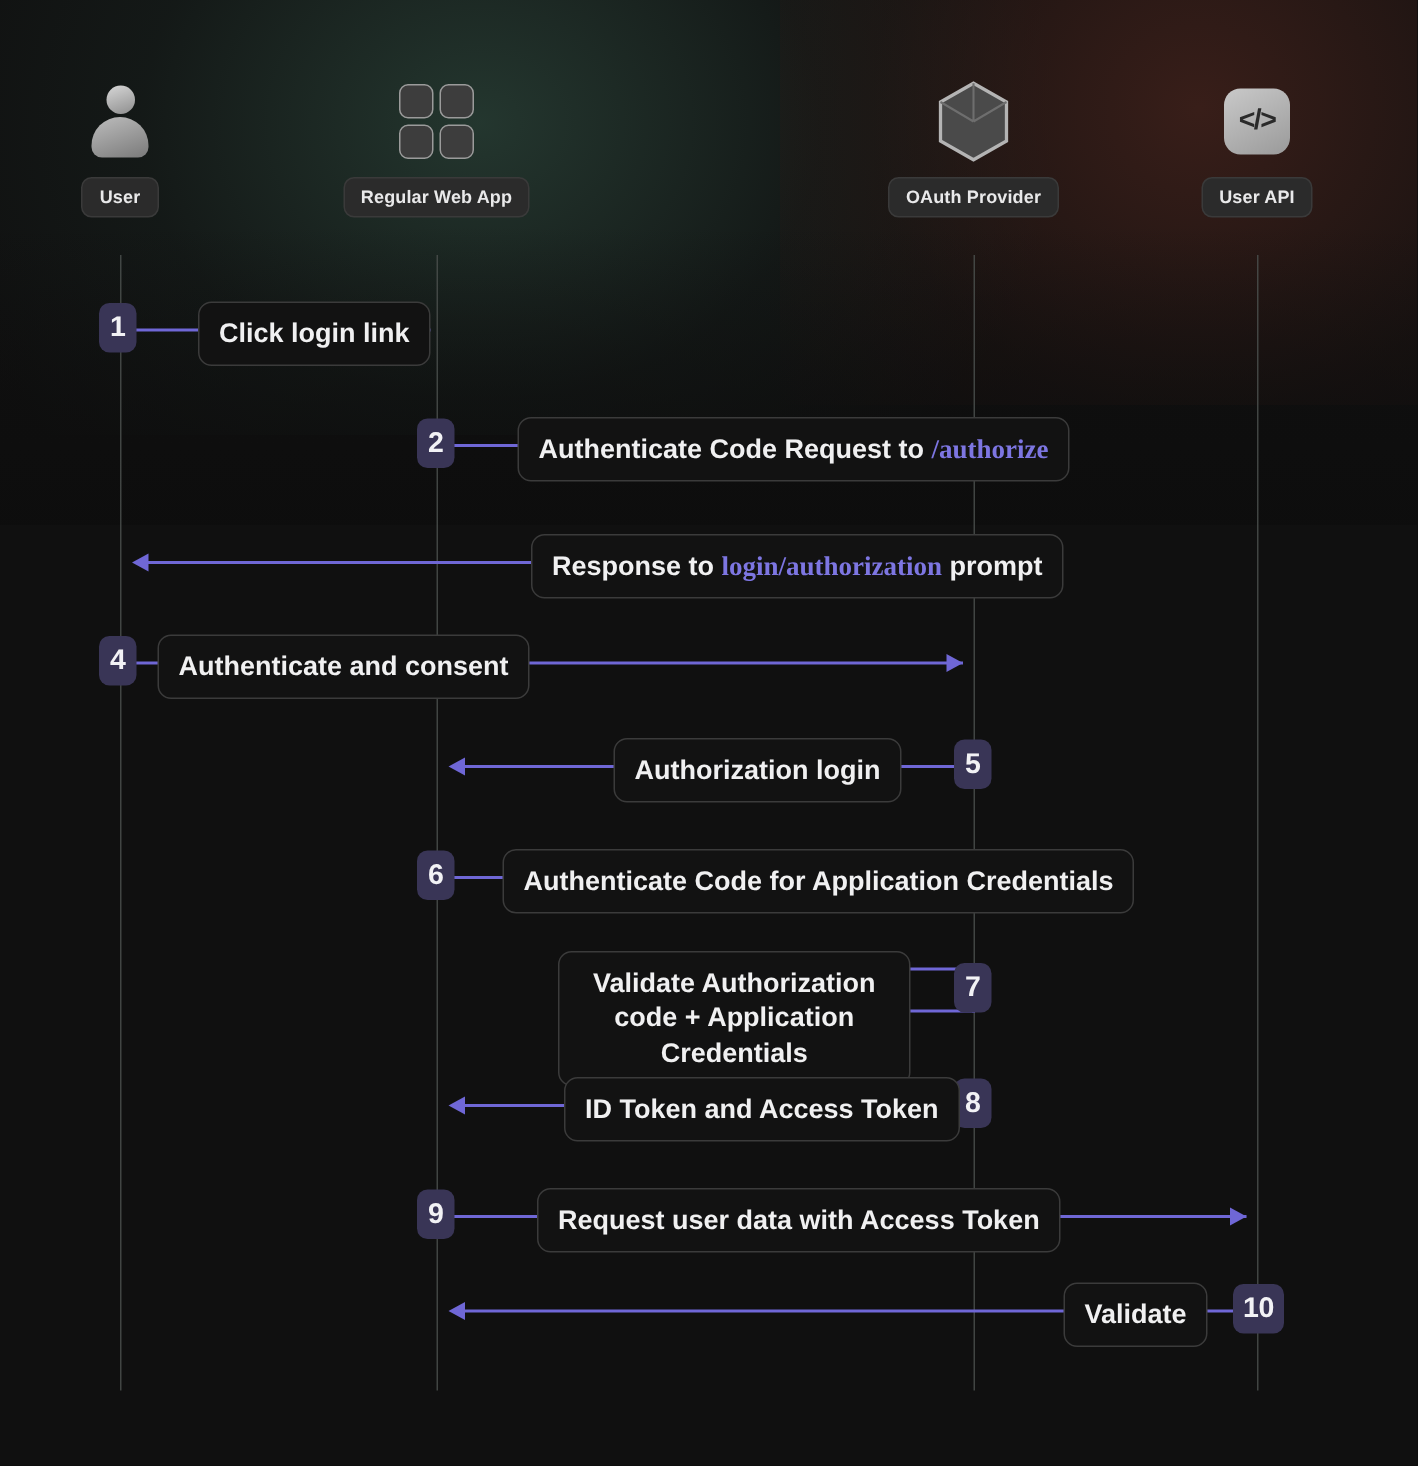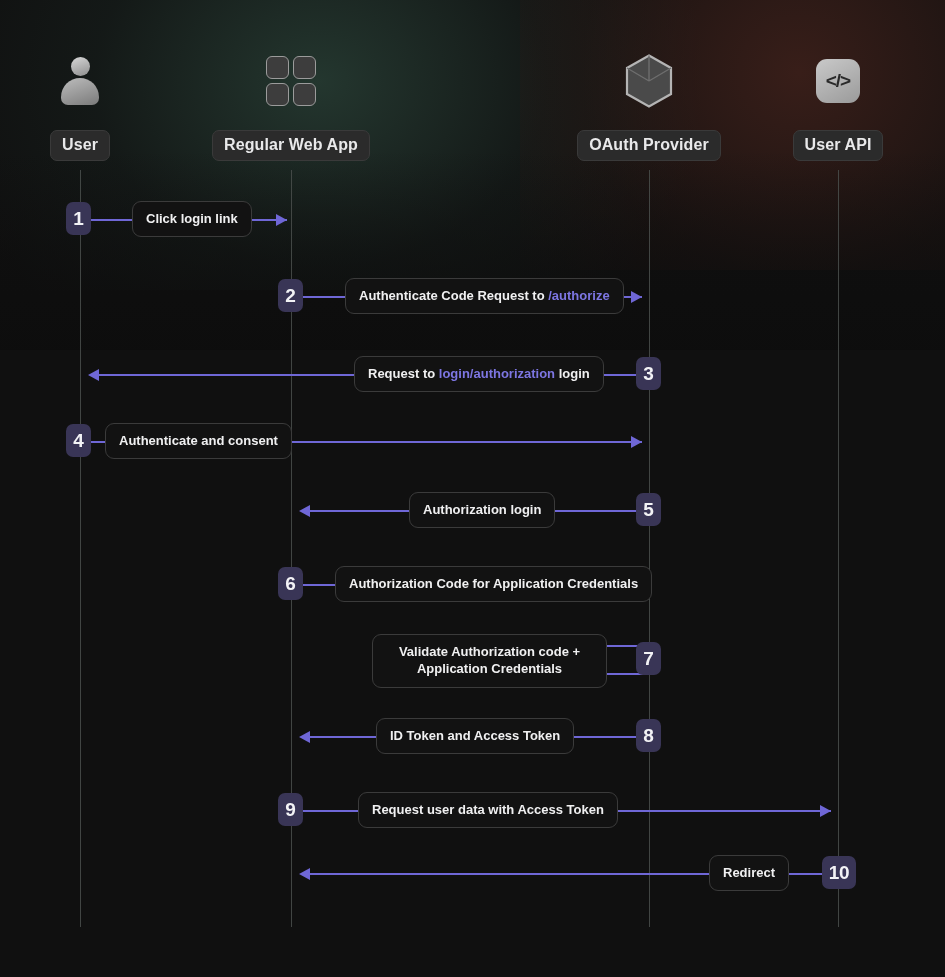--- a/index.html
+++ b/index.html
@@ -51,26 +51,25 @@
     align-items: center;
     justify-content: center;
     margin-bottom: 8px;
   }
   .actor-pill {
     display: inline-block;
     background: #2b2b2b;
     border: 1px solid #3a3a3a;
     border-radius: 7px;
     color: #e9e9ea;
-    font-size: 16px;
+    font-size: 12px;
     font-weight: bold;
     letter-spacing: .1px;
     padding: 5px 11px 6px;
     white-space: nowrap;
-    margin-top: 12px;
   }
 
   
   .ico-user { position: relative; width: 40px; height: 48px; }
   .ico-user .head {
     position: absolute; left: 11px; top: 0;
     width: 19px; height: 19px; border-radius: 50%;
     background: linear-gradient(160deg, #d7d7d7, #8e8e8e);
   }
   .ico-user .body {
@@ -149,30 +148,30 @@
     letter-spacing: -.3px;
   }
   .badge.wide { width: 34px; }
 
   .box {
     position: absolute;
     background: #121212;
     border: 1px solid #3b3b3b;
     border-radius: 9px;
     color: #f0f0f1;
-    font-size: 13px;
+    font-size: 18px;
     font-weight: bold;
     padding: 9px 13px;
     line-height: 1.25;
     white-space: nowrap;
     box-sizing: border-box;
     text-align: center;
   }
   .box.two-line { white-space: normal; line-height: 1.3; }
-  .accent { color: #7d76e2; }
+  .accent { color: #7d76e2; font-family: Liberation Serif, serif; }
 
   
   .loop { position: absolute; }
   .loop .seg { position: absolute; background: #6f67d6; }
 </style>
 </head>
 <body>
 
 <div id="stage">
 
@@ -242,21 +241,21 @@
     <div class="box" style="left:345px; top:-18px">
       <span>Authenticate Code Request to </span><span class="accent">/authorize</span>
     </div>
   </div>
 
   <div class="msg" style="top:374px">
     <div class="line" style="left:92px; width:558px"></div>
     <div class="head-l" style="left:88px"></div>
     <div class="badge" style="left:636px">3</div>
     <div class="box" style="left:354px; top:-18px">
-      <span>Request to </span><span class="accent">login/authorization</span><span> login</span>
+      <span>Response to </span><span class="accent">login/authorization</span><span> prompt</span>
     </div>
   </div>
 
   <div class="msg" style="top:441px">
     <div class="line" style="left:80px; width:562px"></div>
     <div class="head-r" style="left:631px"></div>
     <div class="badge" style="left:66px">4</div>
     <div class="box" style="left:105px; top:-18px">
       <span>Authenticate and consent</span>
     </div>
@@ -269,21 +268,21 @@
     <div class="box" style="left:409px; top:-18px">
       <span>Authorization login</span>
     </div>
   </div>
 
   <div class="msg" style="top:584px">
     <div class="line" style="left:291px; width:351px"></div>
     <div class="head-r" style="left:631px"></div>
     <div class="badge" style="left:278px">6</div>
     <div class="box" style="left:335px; top:-18px">
-      <span>Authorization Code for Application Credentials</span>
+      <span>Authenticate Code for Application Credentials</span>
     </div>
   </div>
 
   <div class="msg" style="top:659px">
     <div class="loop">
       <div class="seg" style="left:572px; top:-14px; width:78px; height:2px"></div>
       <div class="seg" style="left:648px; top:-14px; width:2px; height:30px"></div>
       <div class="seg" style="left:572px; top:14px; width:78px; height:2px"></div>
       <div class="head-l" style="left:568px; top:10px"></div>
     </div>
@@ -309,17 +308,17 @@
     <div class="box" style="left:358px; top:-18px">
       <span>Request user data with Access Token</span>
     </div>
   </div>
 
   <div class="msg" style="top:873px">
     <div class="line" style="left:303px; width:527px"></div>
     <div class="head-l" style="left:299px"></div>
     <div class="badge wide" style="left:822px">10</div>
     <div class="box" style="left:709px; top:-18px">
-      <span>Redirect</span>
+      <span>Validate</span>
     </div>
   </div>
 
 </div>
 
 </body></html>

